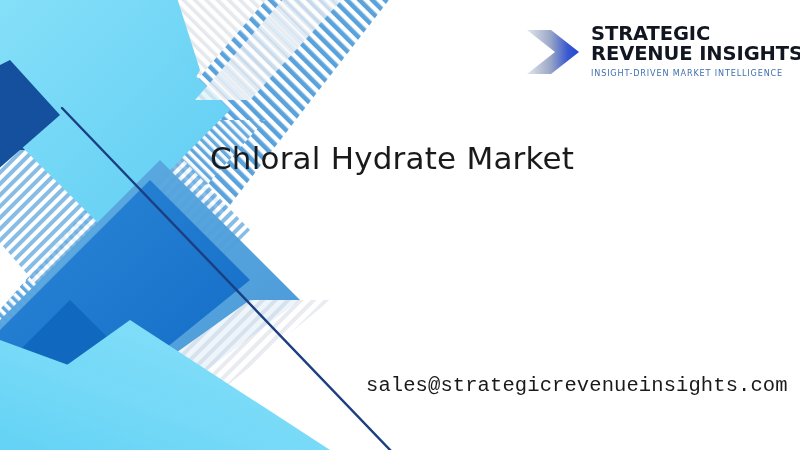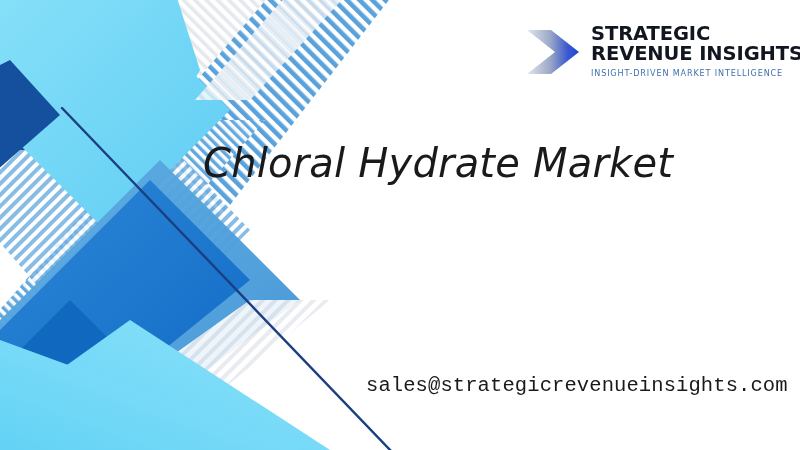--- a/index.html
+++ b/index.html
@@ -60,29 +60,28 @@
     font-family: "DejaVu Sans", sans-serif;
     font-size: 8.1px;
     letter-spacing: 0.85px;
     color: #3f6fb0;
     white-space: nowrap;
   }
 
   
   #report-title {
     position: absolute;
-    left: 203px;
+    left: 210px;
     top: 140px;
     font-family: "DejaVu Sans", sans-serif;
-    font-size: 40px;
+    font-size: 31px;
     font-weight: normal;
     color: #1a1a1a;
     letter-spacing: 0.2px;
     white-space: nowrap;
-    font-style: italic;
   }
 
   
   #contact-email {
     position: absolute;
     left: 366px;
     top: 374px;
     font-family: Liberation Mono, monospace;
     font-size: 20.5px;
     font-weight: normal;

